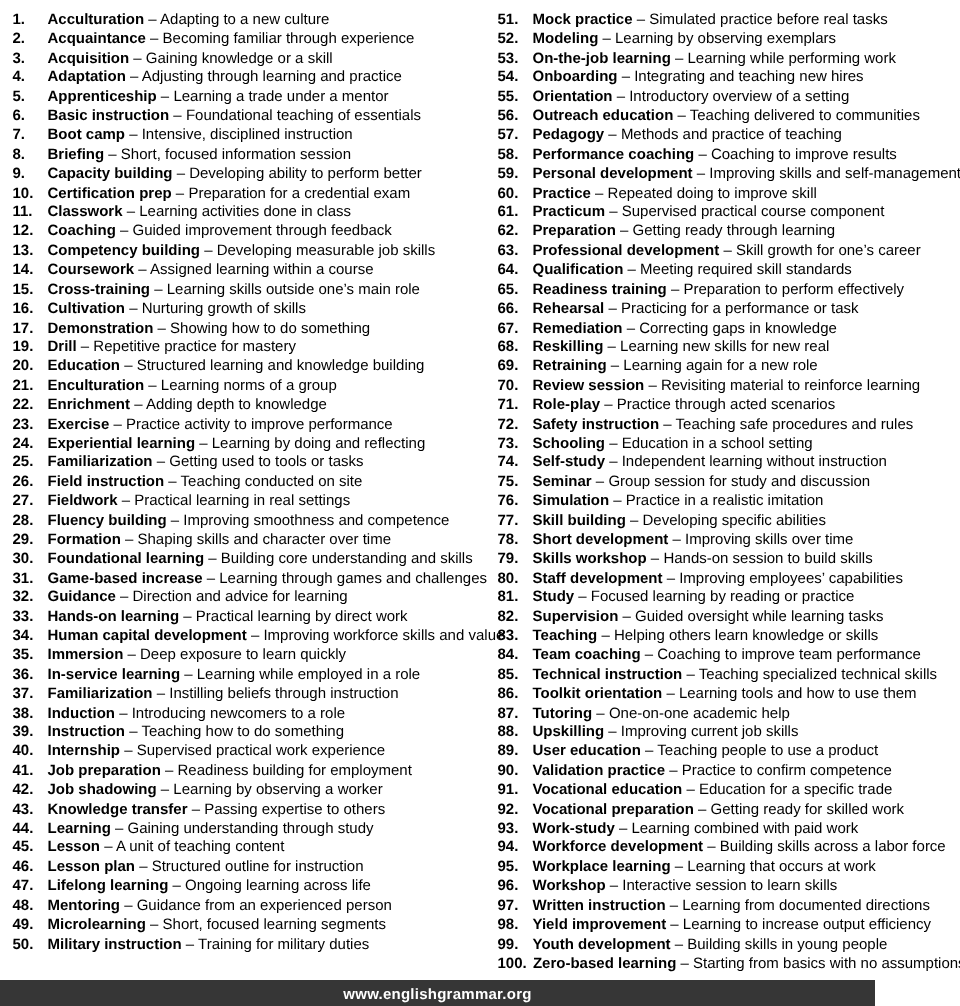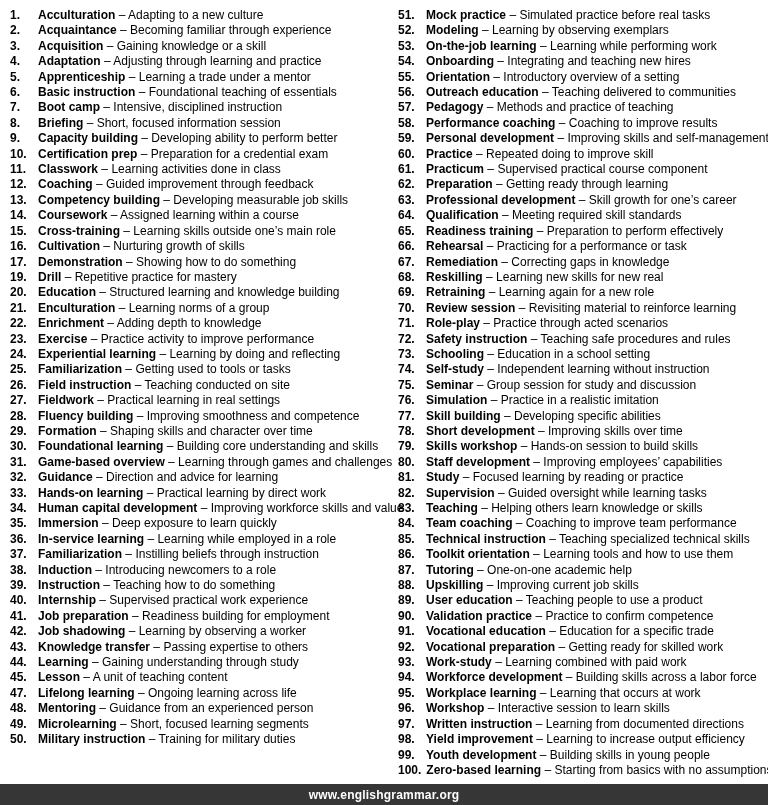--- a/index.html
+++ b/index.html
@@ -44,21 +44,21 @@
     min-width: 23px;
     margin-right: 5px;
   }
   .item .term { font-weight: bold; }
   .item .sep, .item .def { font-weight: normal; }
   .item .sep { white-space: pre; }
   .footer-bar {
     position: absolute;
     left: 0;
     bottom: 0;
-    width: 768px;
+    width: 700px;
     height: 21px;
     background: #363636;
     display: flex;
     align-items: center;
     justify-content: center;
   }
   .footer-bar .url {
     color: #ffffff;
     font-size: 12px;
     font-weight: bold;
@@ -182,21 +182,21 @@
         <li class="item">
     <span class="num">29.</span>
     <span class="text"><span class="term">Formation</span><span class="sep"> – </span><span class="def">Shaping skills and character over time</span></span>
   </li>
         <li class="item">
     <span class="num">30.</span>
     <span class="text"><span class="term">Foundational learning</span><span class="sep"> – </span><span class="def">Building core understanding and skills</span></span>
   </li>
         <li class="item">
     <span class="num">31.</span>
-    <span class="text"><span class="term">Game-based overview</span><span class="sep"> – </span><span class="def">Learning through games and challenges</span></span>
+    <span class="text"><span class="term">Game-based increase</span><span class="sep"> – </span><span class="def">Learning through games and challenges</span></span>
   </li>
         <li class="item">
     <span class="num">32.</span>
     <span class="text"><span class="term">Guidance</span><span class="sep"> – </span><span class="def">Direction and advice for learning</span></span>
   </li>
         <li class="item">
     <span class="num">33.</span>
     <span class="text"><span class="term">Hands-on learning</span><span class="sep"> – </span><span class="def">Practical learning by direct work</span></span>
   </li>
         <li class="item">
@@ -239,20 +239,24 @@
     <span class="num">43.</span>
     <span class="text"><span class="term">Knowledge transfer</span><span class="sep"> – </span><span class="def">Passing expertise to others</span></span>
   </li>
         <li class="item">
     <span class="num">44.</span>
     <span class="text"><span class="term">Learning</span><span class="sep"> – </span><span class="def">Gaining understanding through study</span></span>
   </li>
         <li class="item">
     <span class="num">45.</span>
     <span class="text"><span class="term">Lesson</span><span class="sep"> – </span><span class="def">A unit of teaching content</span></span>
+  </li>
+        <li class="item">
+    <span class="num">46.</span>
+    <span class="text"><span class="term">Lesson plan</span><span class="sep"> – </span><span class="def">Structured outline for instruction</span></span>
   </li>
         <li class="item">
     <span class="num">47.</span>
     <span class="text"><span class="term">Lifelong learning</span><span class="sep"> – </span><span class="def">Ongoing learning across life</span></span>
   </li>
         <li class="item">
     <span class="num">48.</span>
     <span class="text"><span class="term">Mentoring</span><span class="sep"> – </span><span class="def">Guidance from an experienced person</span></span>
   </li>
         <li class="item">

